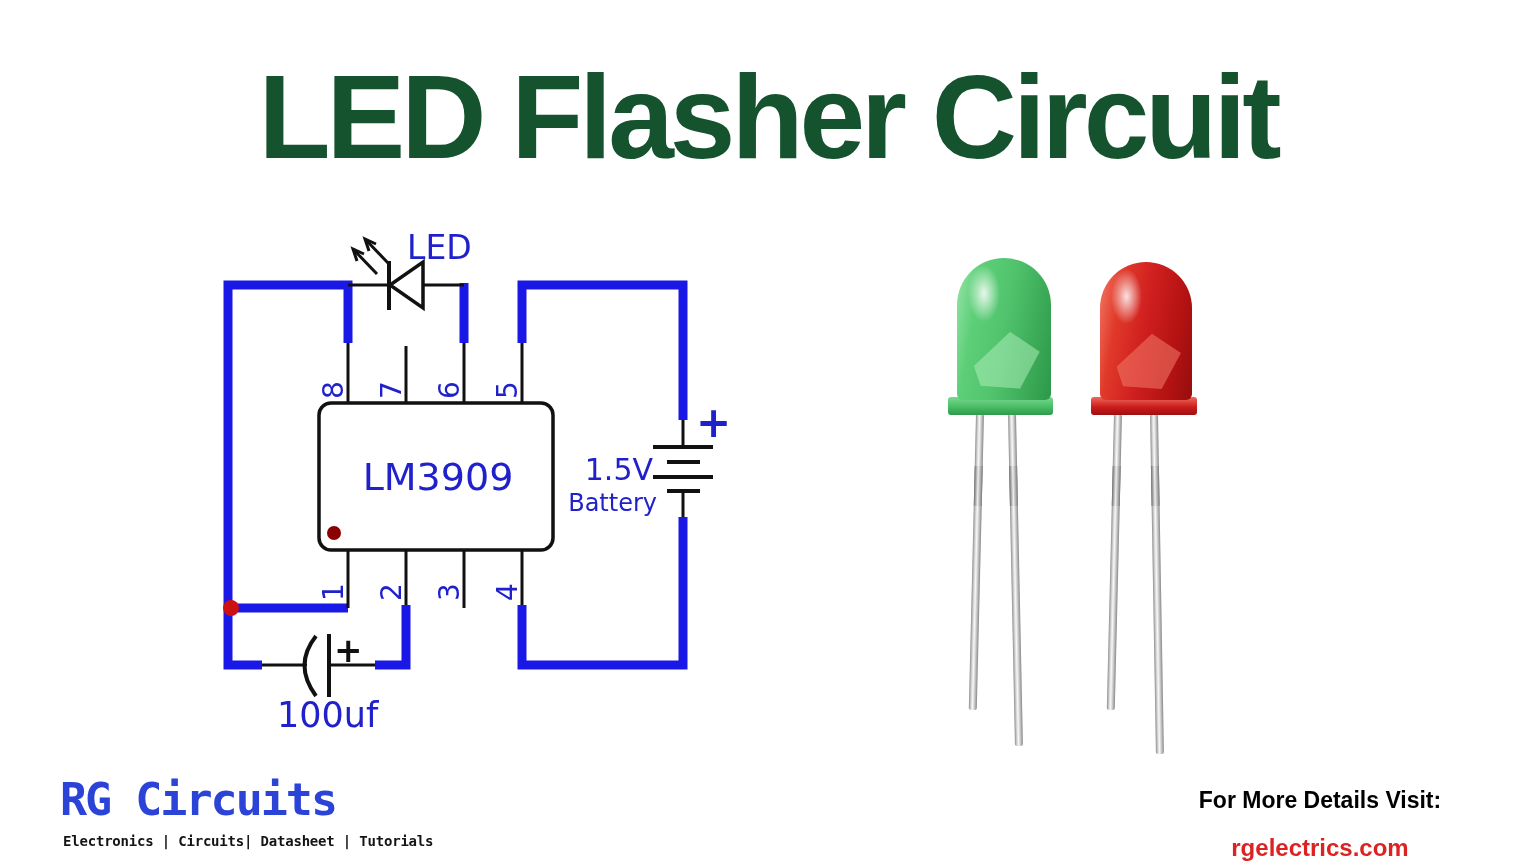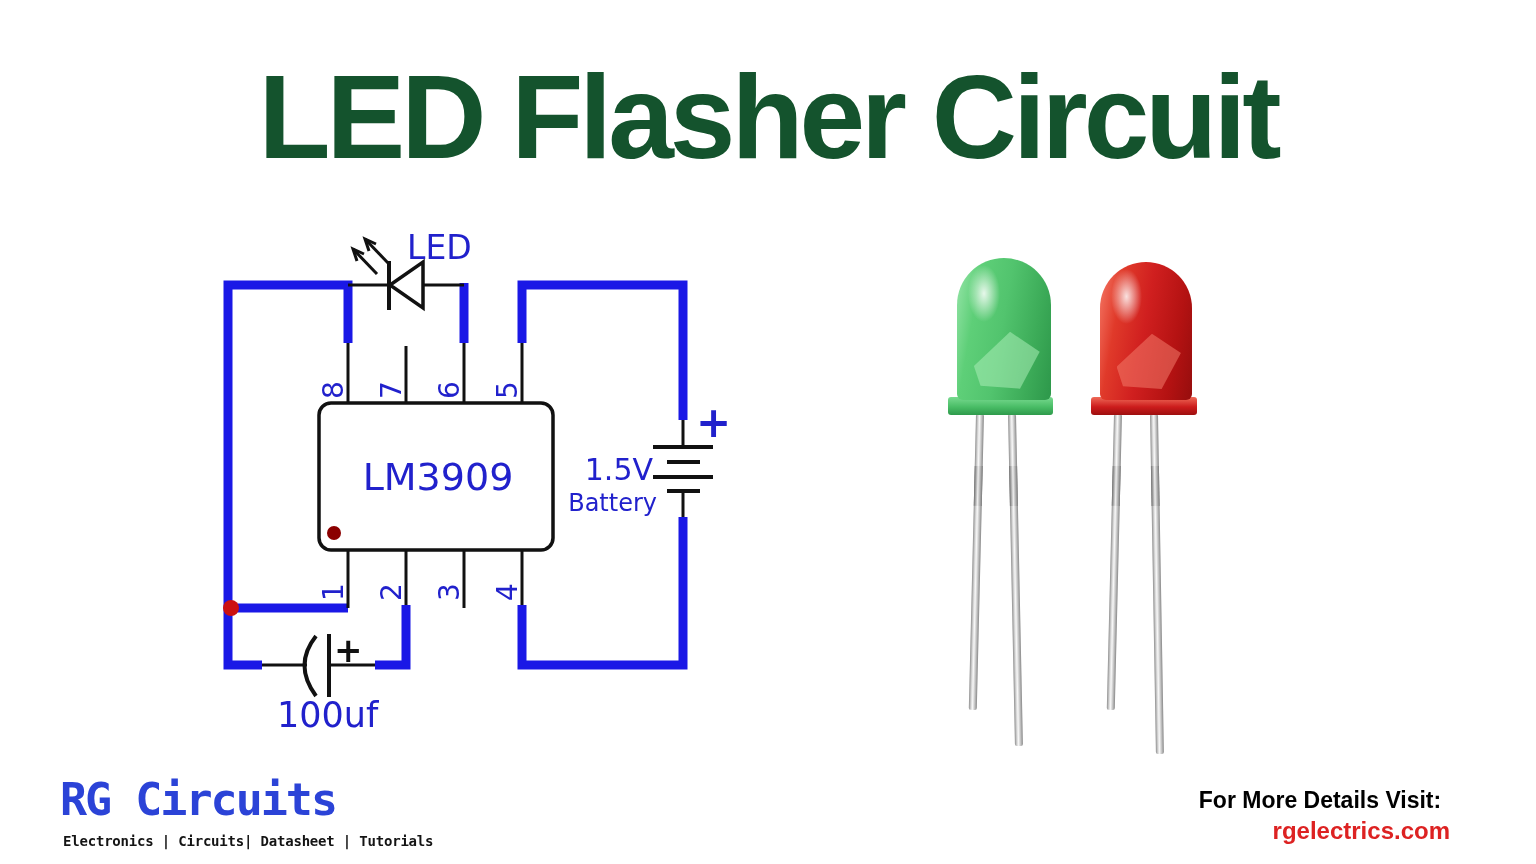--- a/index.html
+++ b/index.html
@@ -34,21 +34,21 @@
 
   
   .logo{position:absolute;left:60px;top:777px;color:#2b43d7;
     font-family:"DejaVu Sans Mono",monospace;font-weight:bold;
     font-size:45px;line-height:1;letter-spacing:-2px;white-space:nowrap;}
   .tagline{position:absolute;left:63px;top:833px;color:#141414;
     font-family:"DejaVu Sans Mono",monospace;font-weight:bold;
     font-size:14px;letter-spacing:-0.2px;white-space:nowrap;}
   .footer{position:absolute;left:1190px;top:786px;width:260px;text-align:center;line-height:1.25;}
   .footer .visit{font-size:23px;font-weight:bold;color:#000000;}
-  .footer .site{font-size:24px;font-weight:bold;color:#dd2222;margin-top:1px;text-align:right;}
+  .footer .site{font-size:24px;font-weight:bold;color:#dd2222;margin-top:18px;}
 </style>
 </head>
 <body>
 
 <div class="title">LED Flasher Circuit</div>
 
 <svg class="circuit-svg" width="1536" height="864" viewBox="0 0 1536 864">
 
   <g stroke="#1a18e6" stroke-width="9" fill="none">
     <path d="M348,343 L348,285 L228,285 L228,665 L262,665"></path>

